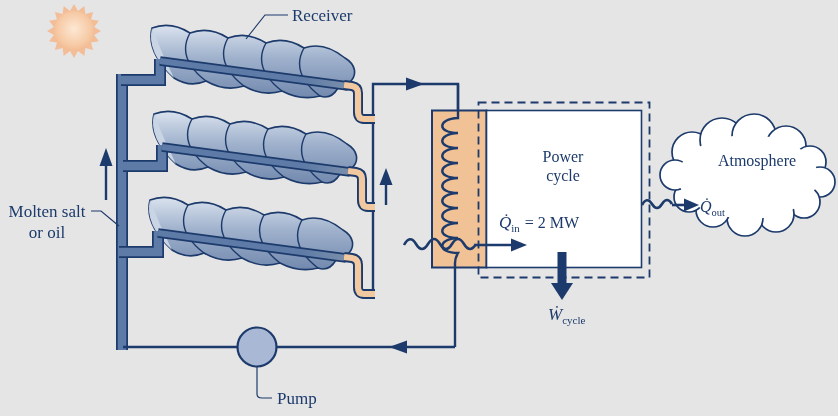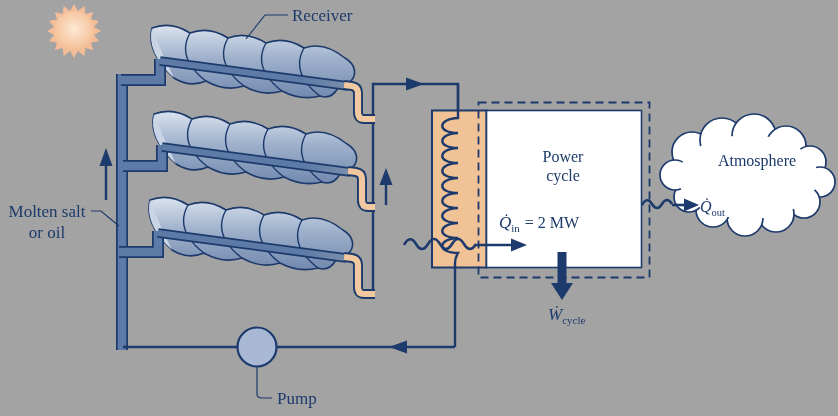--- a/index.html
+++ b/index.html
@@ -1,16 +1,16 @@
 <!DOCTYPE html>
 <html style="--navy: #1c3a6b; --steel: #5d7ba6; --pipeOrange: #f2c8a0; --hx: #f0c296; --pump: #a9b9d5; --mouth: #c9d4e5;"><head>
 <meta charset="utf-8">
 <style>
   html,body{margin:0;padding:0;background:#ffffff;}
-  .stage{position:relative;width:838px;height:416px;background:#a3a3a3;overflow:hidden;}
+  .stage{position:relative;width:838px;height:416px;background:#e5e5e5;overflow:hidden;}
   svg{display:block;}
   
   .ln      {stroke:var(--navy);stroke-width:2.4;fill:none;}
   .thin    {stroke:var(--navy);stroke-width:1.2;fill:none;}
   .pipe-o  {stroke:var(--navy);stroke-width:12;fill:none;}
   .pipe-i  {stroke:var(--steel);stroke-width:8.5;fill:none;}
   .tube-o  {stroke:var(--navy);stroke-width:9.5;fill:none;}
   .tube-i  {stroke:url(#tubeGrad);stroke-width:6;fill:none;}
   .orange-o{stroke:var(--navy);stroke-width:10;fill:none;}
   .orange-i{stroke:var(--pipeOrange);stroke-width:6.2;fill:none;}

